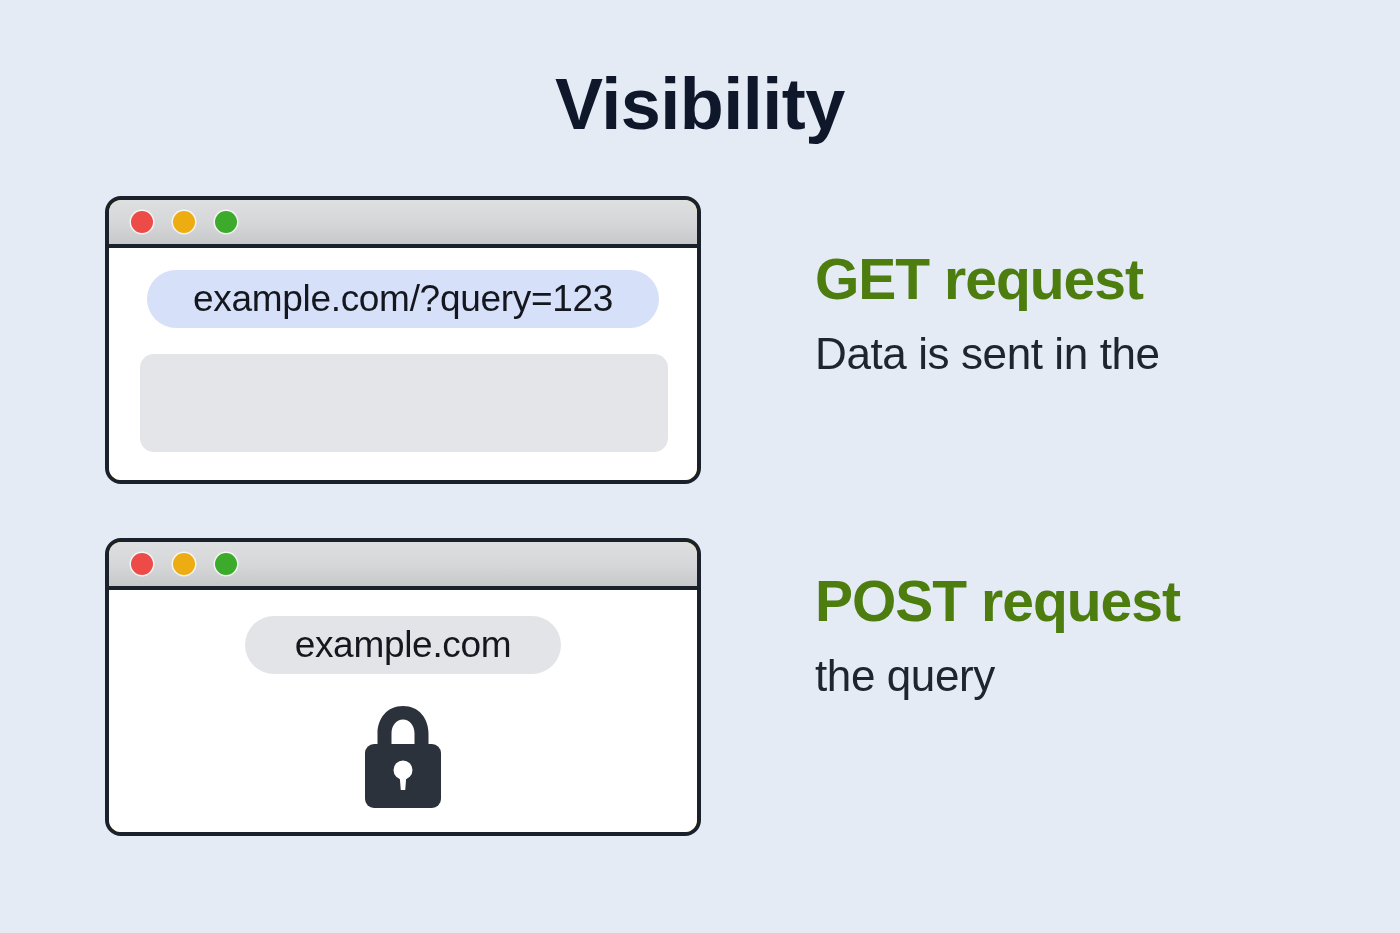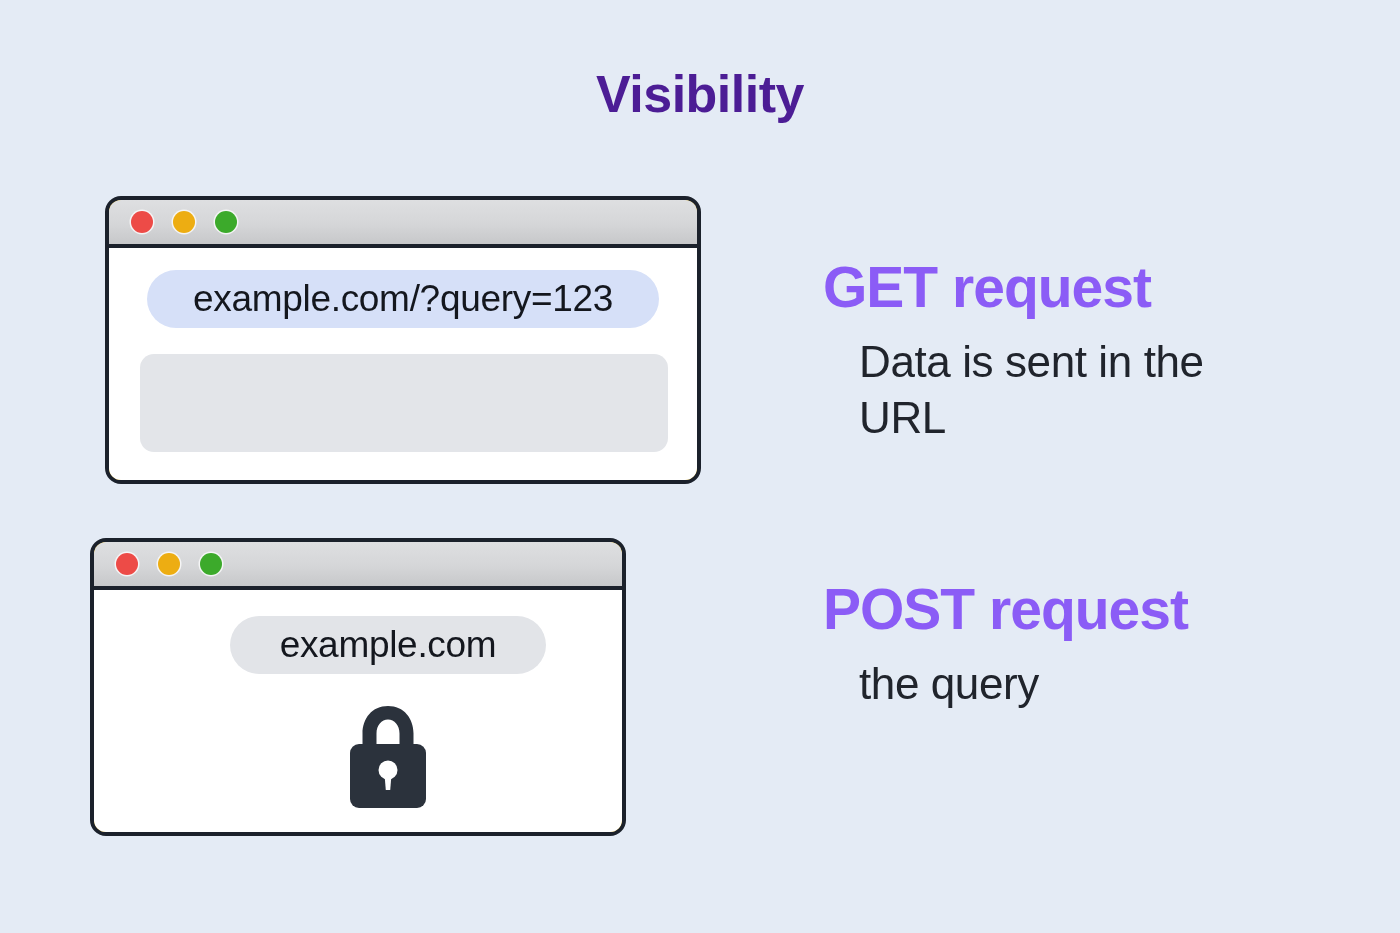--- a/index.html
+++ b/index.html
@@ -21,38 +21,38 @@
     inset: 0;
   }
 
   
   .page-title {
     position: absolute;
     left: 0;
     top: 68px;
     width: 1400px;
     text-align: center;
-    font-size: 52px;
+    font-size: 72px;
     font-weight: 700;
     letter-spacing: -0.5px;
-    color: #4c1d95;
+    color: #0f172a;
     line-height: 1;
   }
 
   
   .browser {
     position: absolute;
     box-sizing: border-box;
     background: #eab308;
     border: 4px solid #1b212b;
     border-radius: 16px;
     overflow: hidden;
   }
   .browser-1 { left: 105px; top: 196px; width: 596px; height: 288px; }
-  .browser-2 { left: 90px; top: 538px; width: 536px; height: 298px; }
+  .browser-2 { left: 105px; top: 538px; width: 596px; height: 298px; }
 
   .titlebar {
     position: relative;
     height: 48px;
     background: linear-gradient(180deg, #dedfe1 0%, #d5d6d8 55%, #c7c8ca 100%);
     border-bottom: 4px solid #1b212b;
     display: flex;
     align-items: center;
     padding-left: 22px;
     box-sizing: border-box;
@@ -135,34 +135,34 @@
     left: 815px;
     width: 470px;
   }
   .block-get  { top: 250px; }
   .block-post { top: 572px; }
 
   .info-heading {
     font-size: 57px;
     font-weight: 700;
     letter-spacing: -1px;
-    color: #8b5cf6;
+    color: #4d7c0f;
     line-height: 1.05;
-    margin: 8px;
+    margin: 0;
     white-space: nowrap;
   }
   .info-body {
     font-size: 44px;
     font-weight: 400;
     color: #20242c;
     line-height: 1.27;
     letter-spacing: -0.4px;
     margin: 16px 0 0 0;
   }
-  .info-body .ln { display: block; margin-left: 44px; }
+  .info-body .ln { display: block; }
 </style>
 </head>
 <body>
 
 <div class="stage">
 
   <div class="page-title">Visibility</div>
 
   <div class="browser browser-1">
 
@@ -213,21 +213,20 @@
           </svg>
         </span>
       </div>
     </div>
   </div>
 
   <div class="info-block block-get">
     <div class="info-heading">GET request</div>
     <div class="info-body">
       <span class="ln">Data is sent in the</span>
-      <span class="ln">URL</span>
     </div>
   </div>
 
   <div class="info-block block-post">
     <div class="info-heading">POST request</div>
     <div class="info-body">
       <span class="ln">the query</span>
     </div>
   </div>
 

